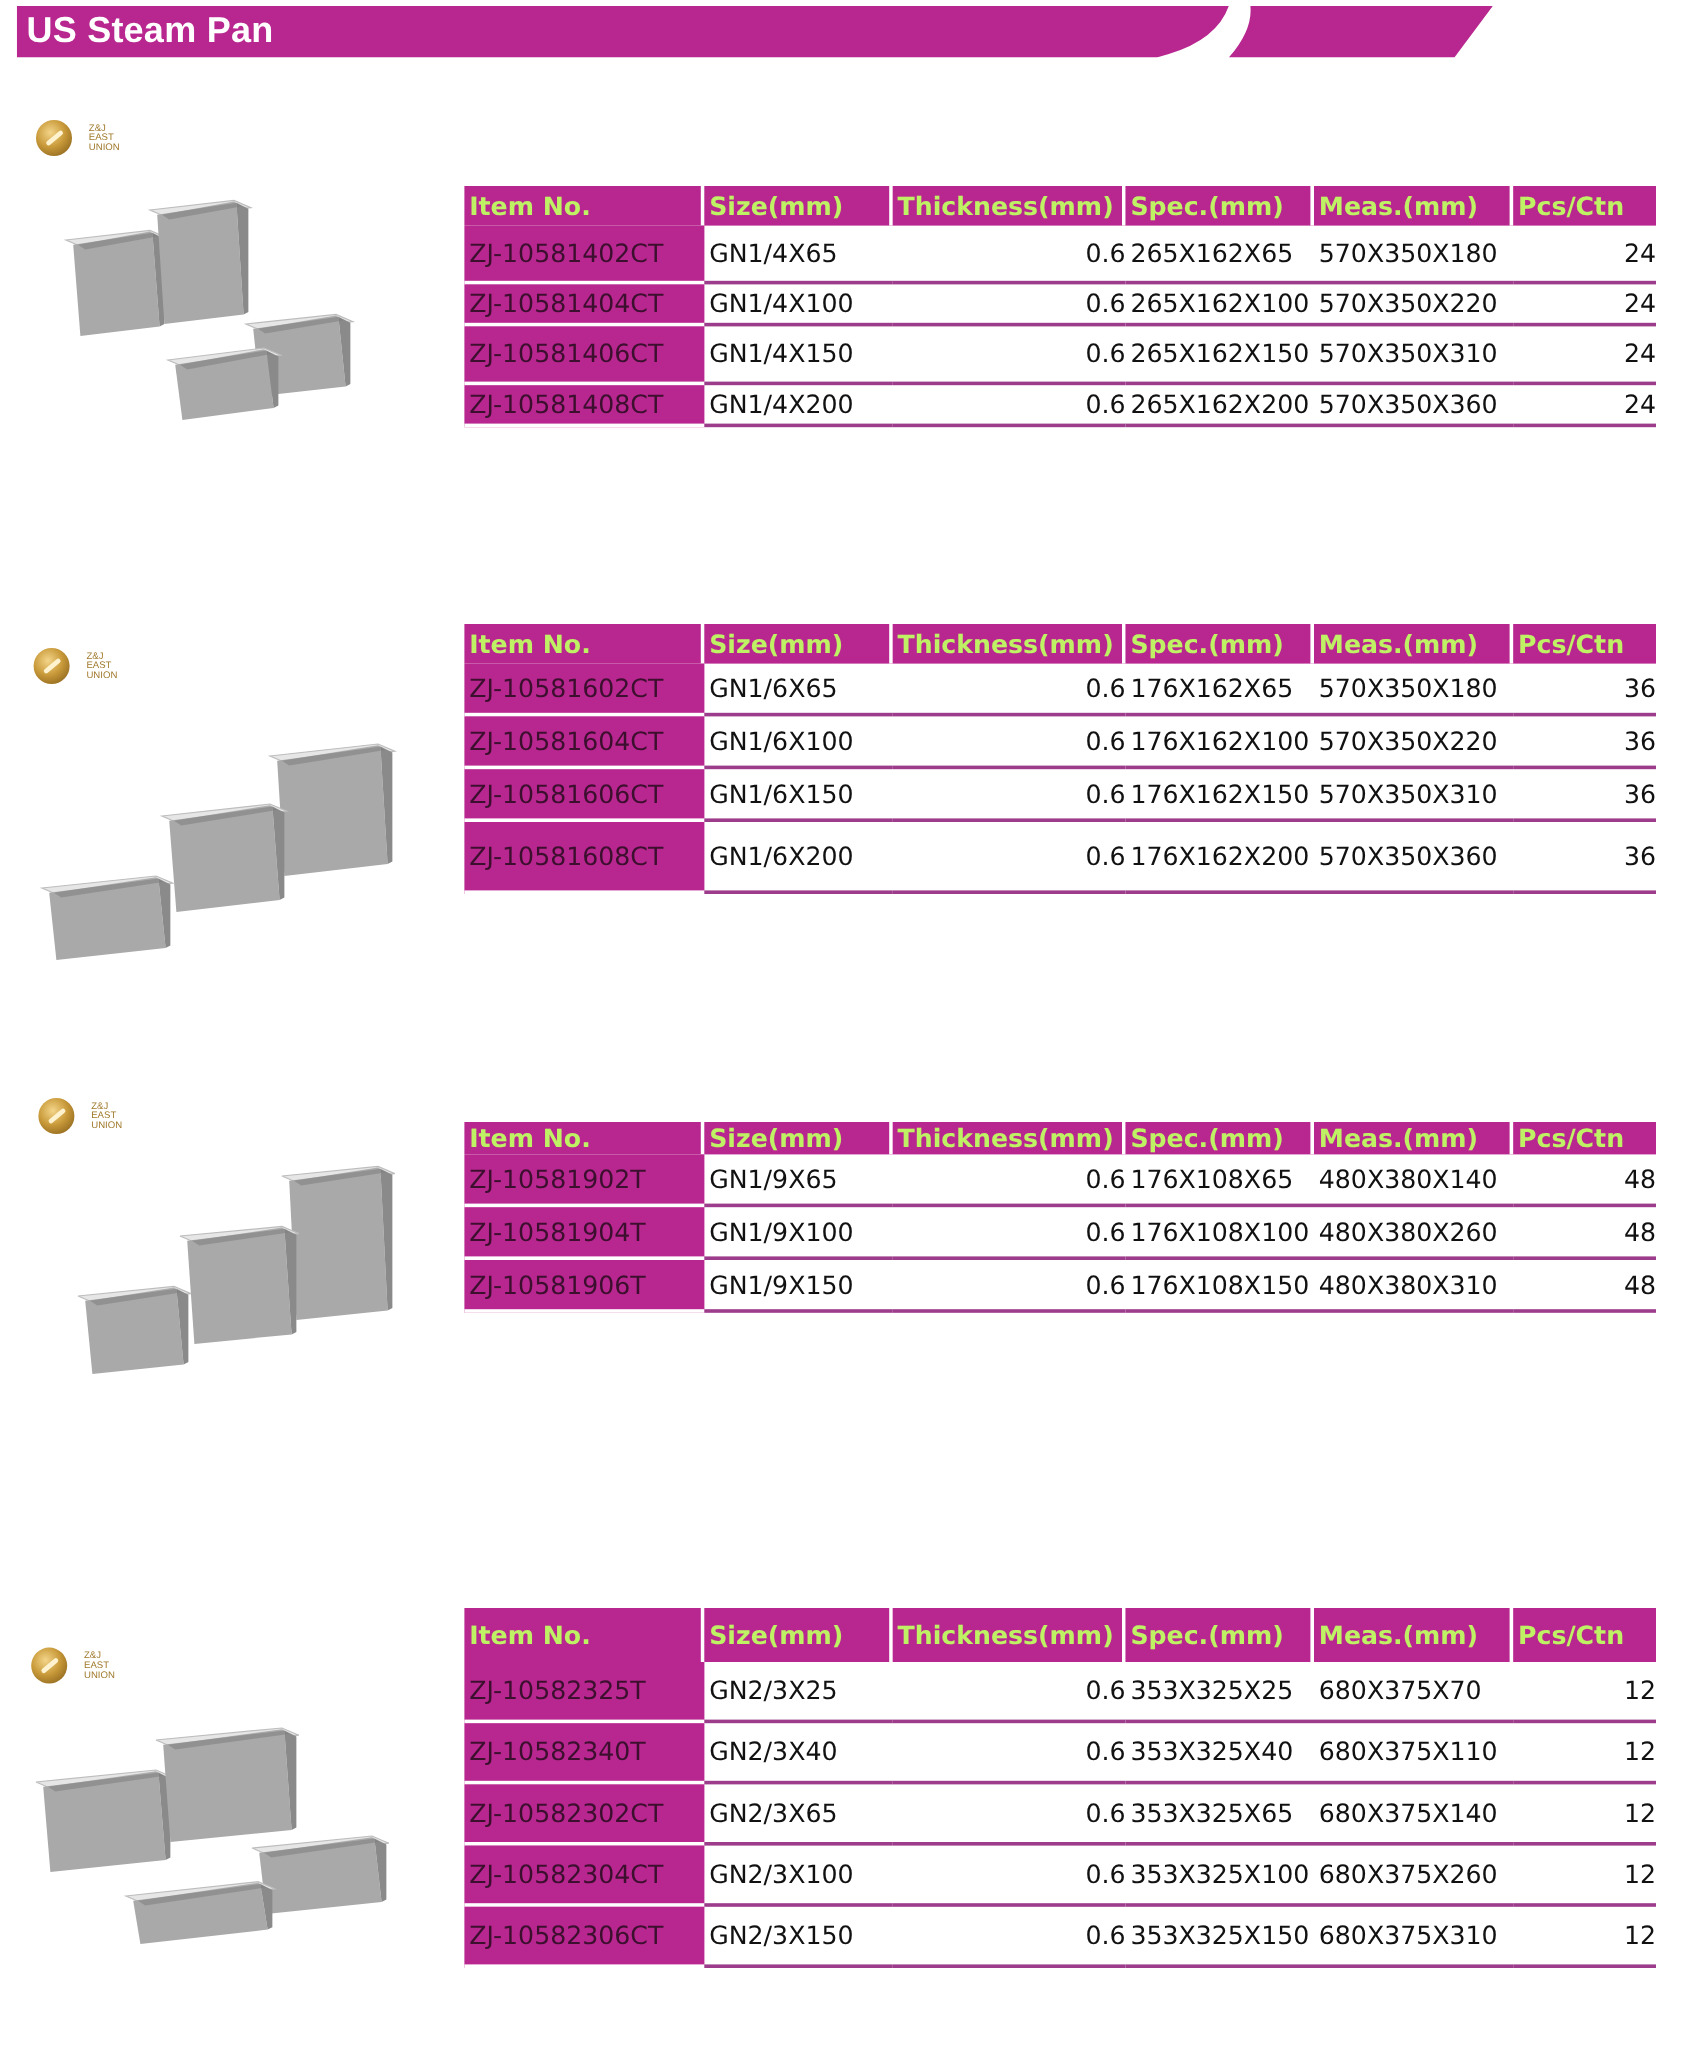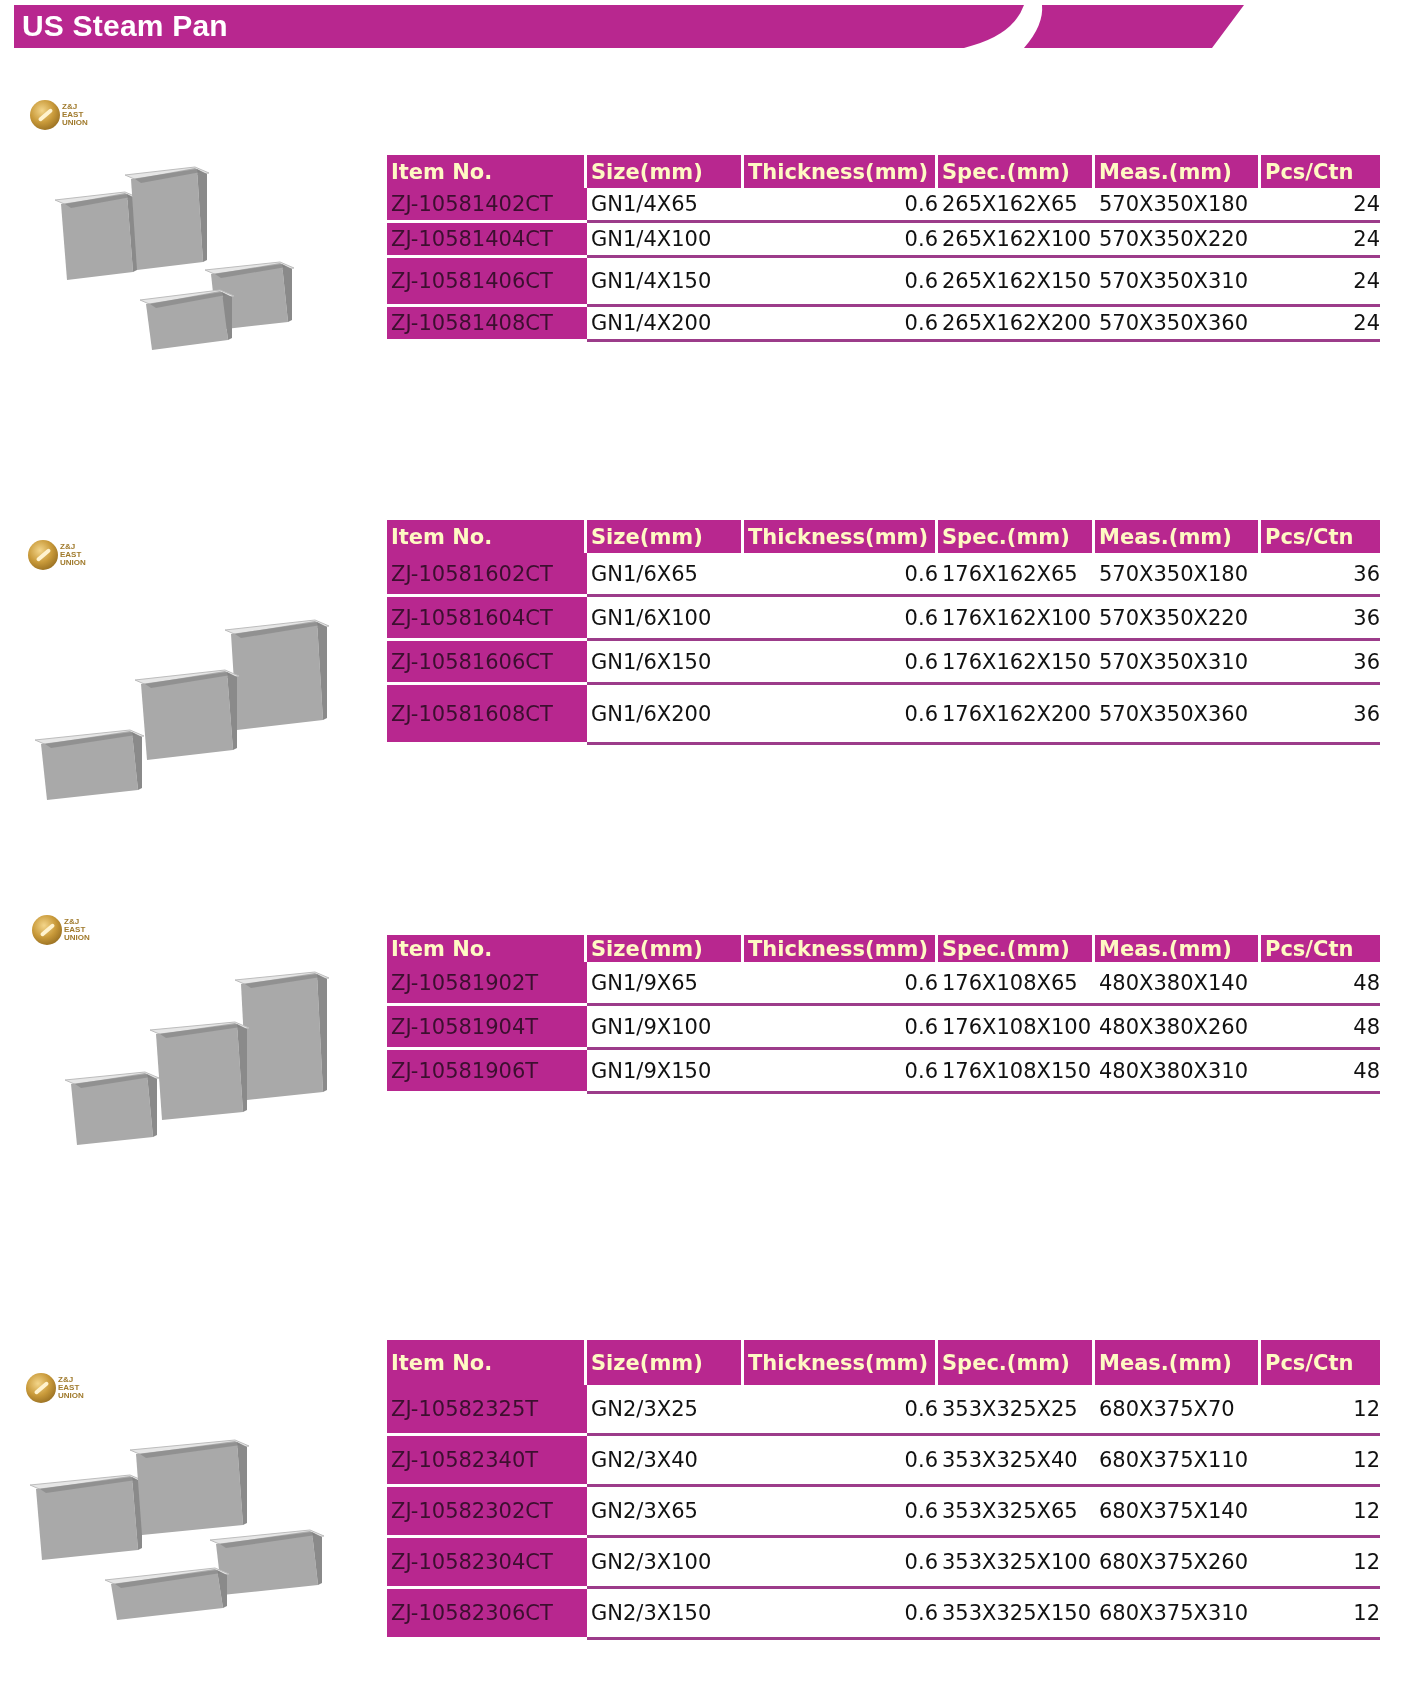--- a/index.html
+++ b/index.html
@@ -9,28 +9,28 @@
   .banner { position: absolute; left: 14px; top: 5px; width: 1230px; height: 43px; }
   .banner svg { position: absolute; left: 0; top: 0; }
   .banner-title { position: absolute; left: 8px; top: 4px; font-family: "Liberation Sans", sans-serif;
                   font-weight: bold; font-size: 30px; color: #fff; letter-spacing: 0.2px; line-height: 34px; }
   .logo { position: absolute; display: flex; align-items: center; }
   .logo-disc { width: 30px; height: 30px; border-radius: 50%;
                background: radial-gradient(circle at 40% 35%, #f3d58a 0%, #c99a3a 45%, #7a5513 100%);
                position: relative; }
   .logo-disc::after { content: ""; position: absolute; left: 7px; top: 13px; width: 17px; height: 4px;
                       background: #fff3cf; transform: rotate(-40deg); border-radius: 2px; }
-  .logo-text { margin-left: 2px; font-family: "Liberation Sans", sans-serif; font-size: 8px; line-height: 8px;
-               color: #a07a2c; font-weight: bold; }
+  .logo-text { margin-left: 14px; font-family: "Liberation Sans", sans-serif; font-size: 8px; line-height: 8px;
+               color: #a07a2c; font-weight: normal; }
 
   .product-img { position: absolute; }
 
   table.spec { position: absolute; left: 387px; border-collapse: separate; border-spacing: 0;
                font-family: "DejaVu Sans", sans-serif; }
-  table.spec th { background: #b8278f; color: #fef9c3; font-weight: bold; font-size: 21px;
+  table.spec th { background: #b8278f; color: #bef264; font-weight: bold; font-size: 21px;
                   text-align: left; padding: 0 0 0 4px; border-right: 3px solid #fff; white-space: nowrap;
                   vertical-align: middle; }
   table.spec th:last-child { border-right: 0; }
   table.spec td { font-size: 21px; color: #111; white-space: nowrap; padding: 0 0 0 4px;
                   border-bottom: 3px solid #9c3c8a; vertical-align: middle; }
   table.spec td.item { background: #b8278f; color: #3c0f2f; border-bottom: 3px solid #fff; }
   table.spec td.center { text-align: right; padding-left: 0; }
 
   .c1 { width: 193px; } .c2 { width: 150px; } .c3 { width: 187px; }
   .c4 { width: 150px; } .c5 { width: 159px; } .c6 { width: 115px; }
@@ -88,21 +88,21 @@
           <tr style="height:33px;">
             <th class="c1">Item No.</th>
             <th class="c2">Size(mm)</th>
             <th class="c3">Thickness(mm)</th>
             <th class="c4">Spec.(mm)</th>
             <th class="c5">Meas.(mm)</th>
             <th class="c6">Pcs/Ctn</th>
           </tr>
         </thead>
         <tbody>
-          <tr style="height:35px;">
+          <tr style="height:49px;">
             <td class="c1 item ">ZJ-10581402CT</td>
             <td class="c2 ">GN1/4X65</td>
             <td class="c3 center">0.6</td>
             <td class="c4 ">265X162X65</td>
             <td class="c5 ">570X350X180</td>
             <td class="c6 center">24</td>
           </tr>
           <tr style="height:35px;">
             <td class="c1 item ">ZJ-10581404CT</td>
             <td class="c2 ">GN1/4X100</td>

